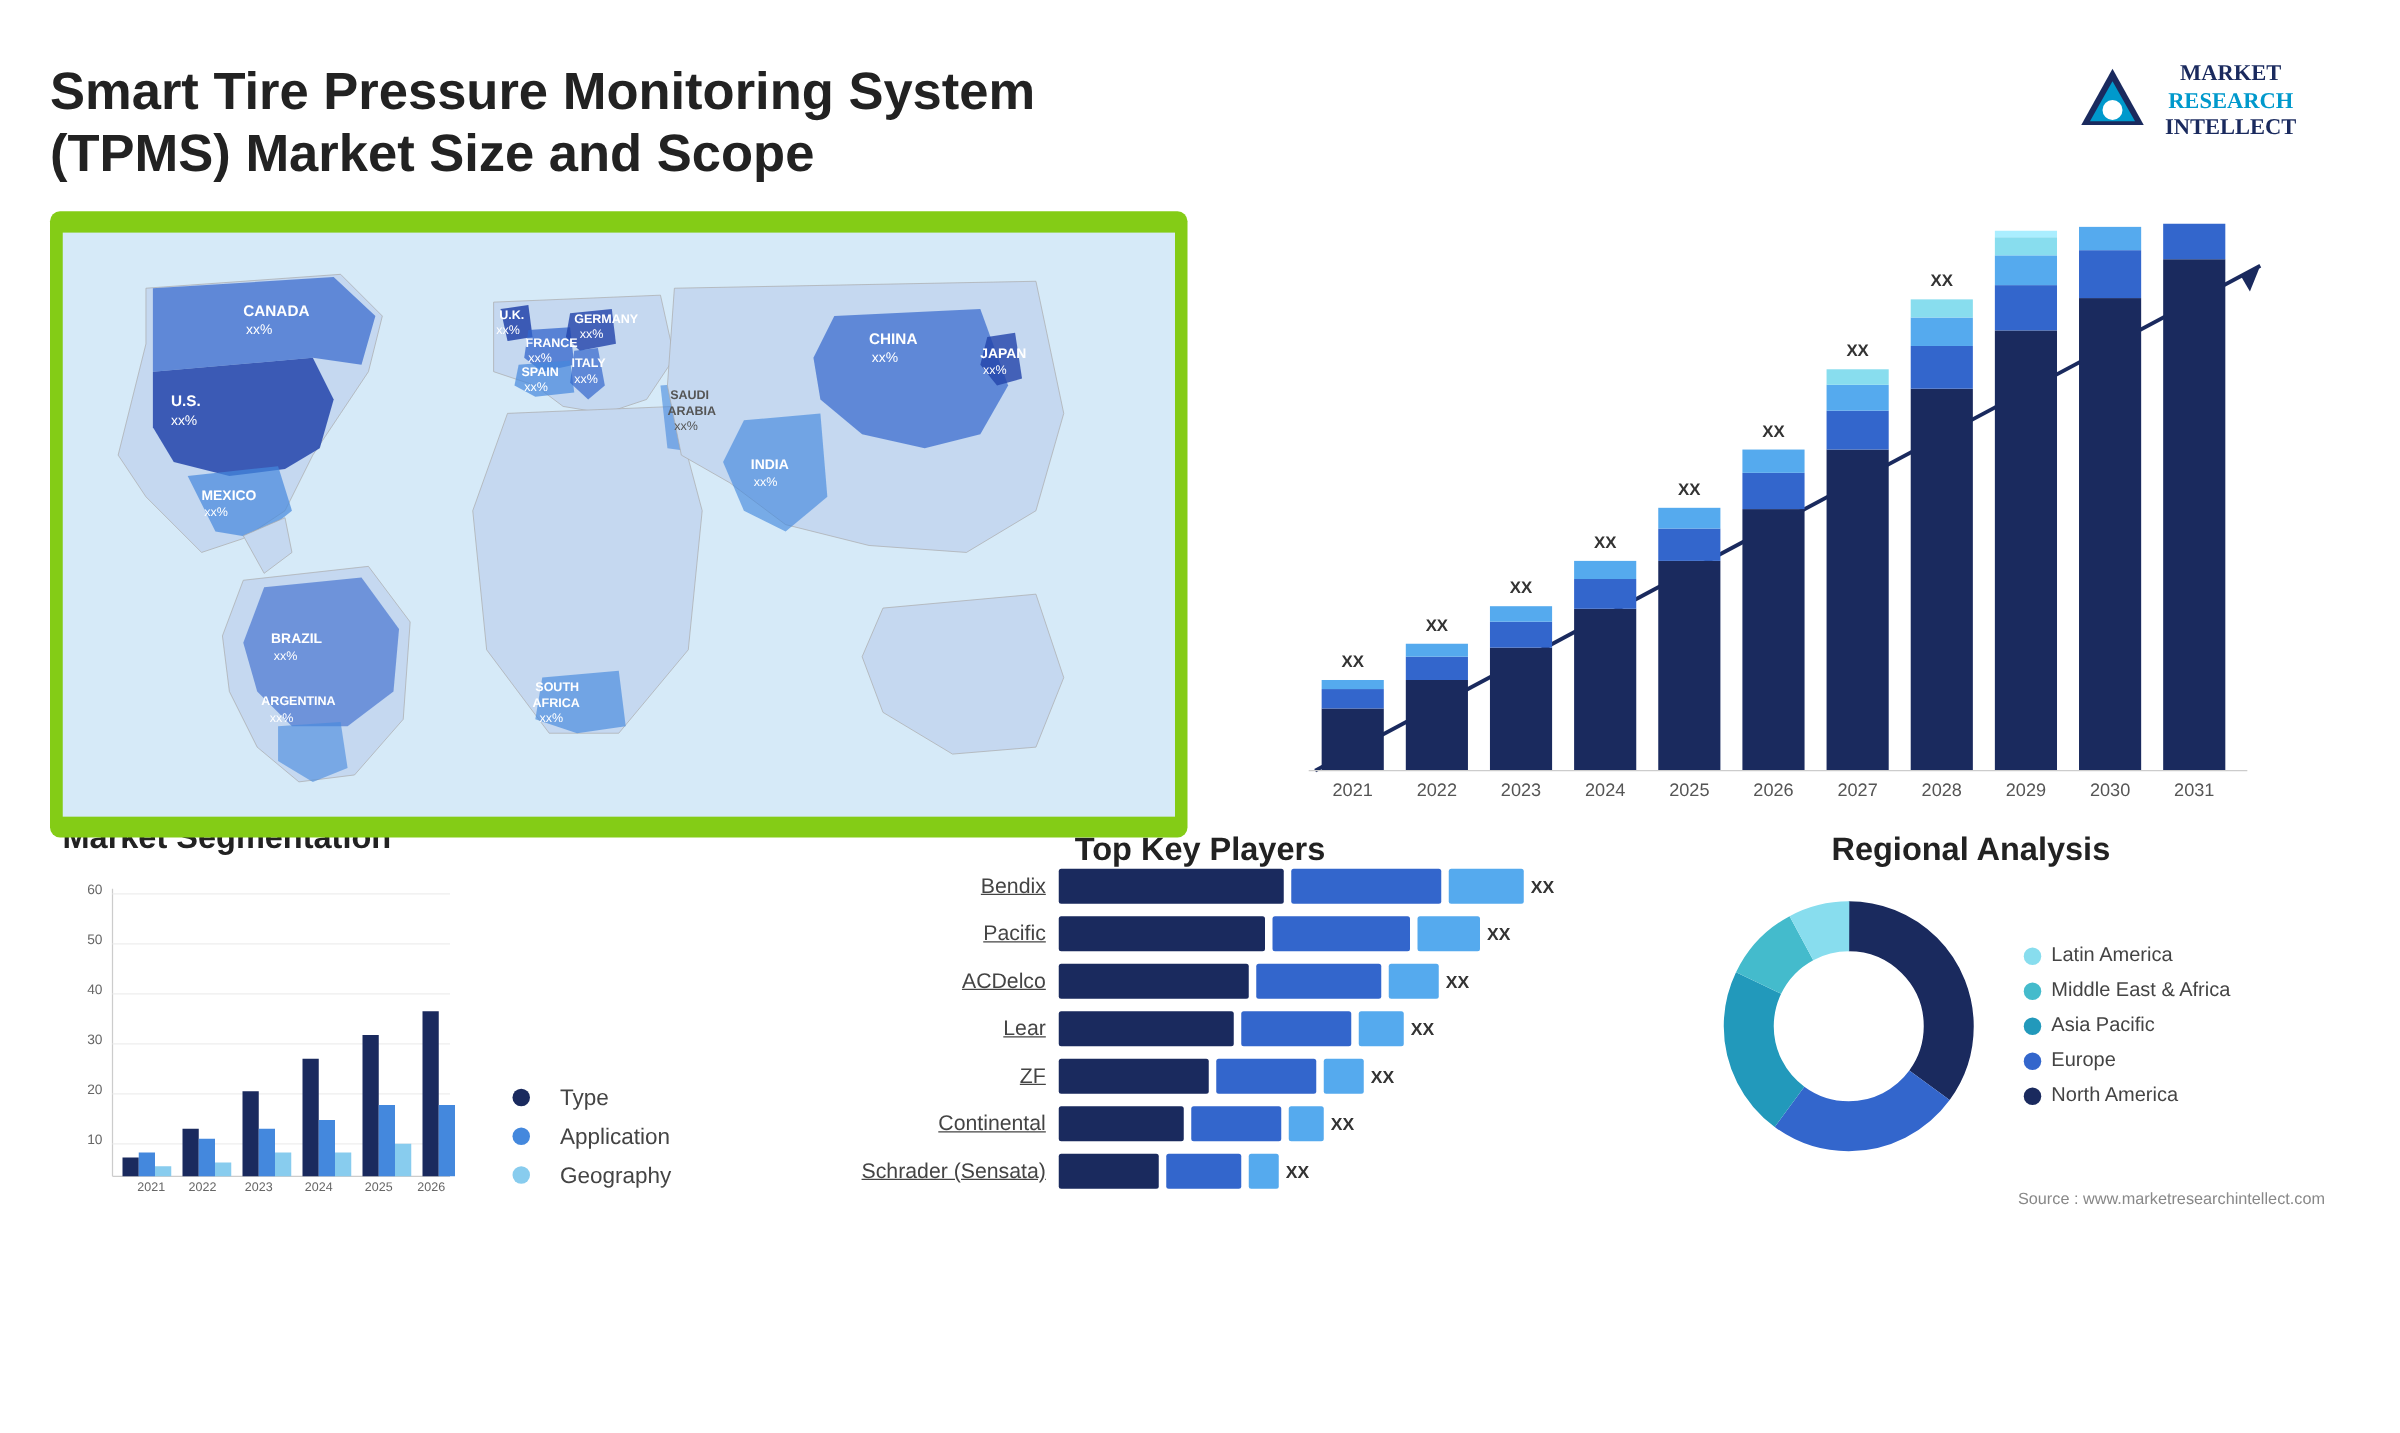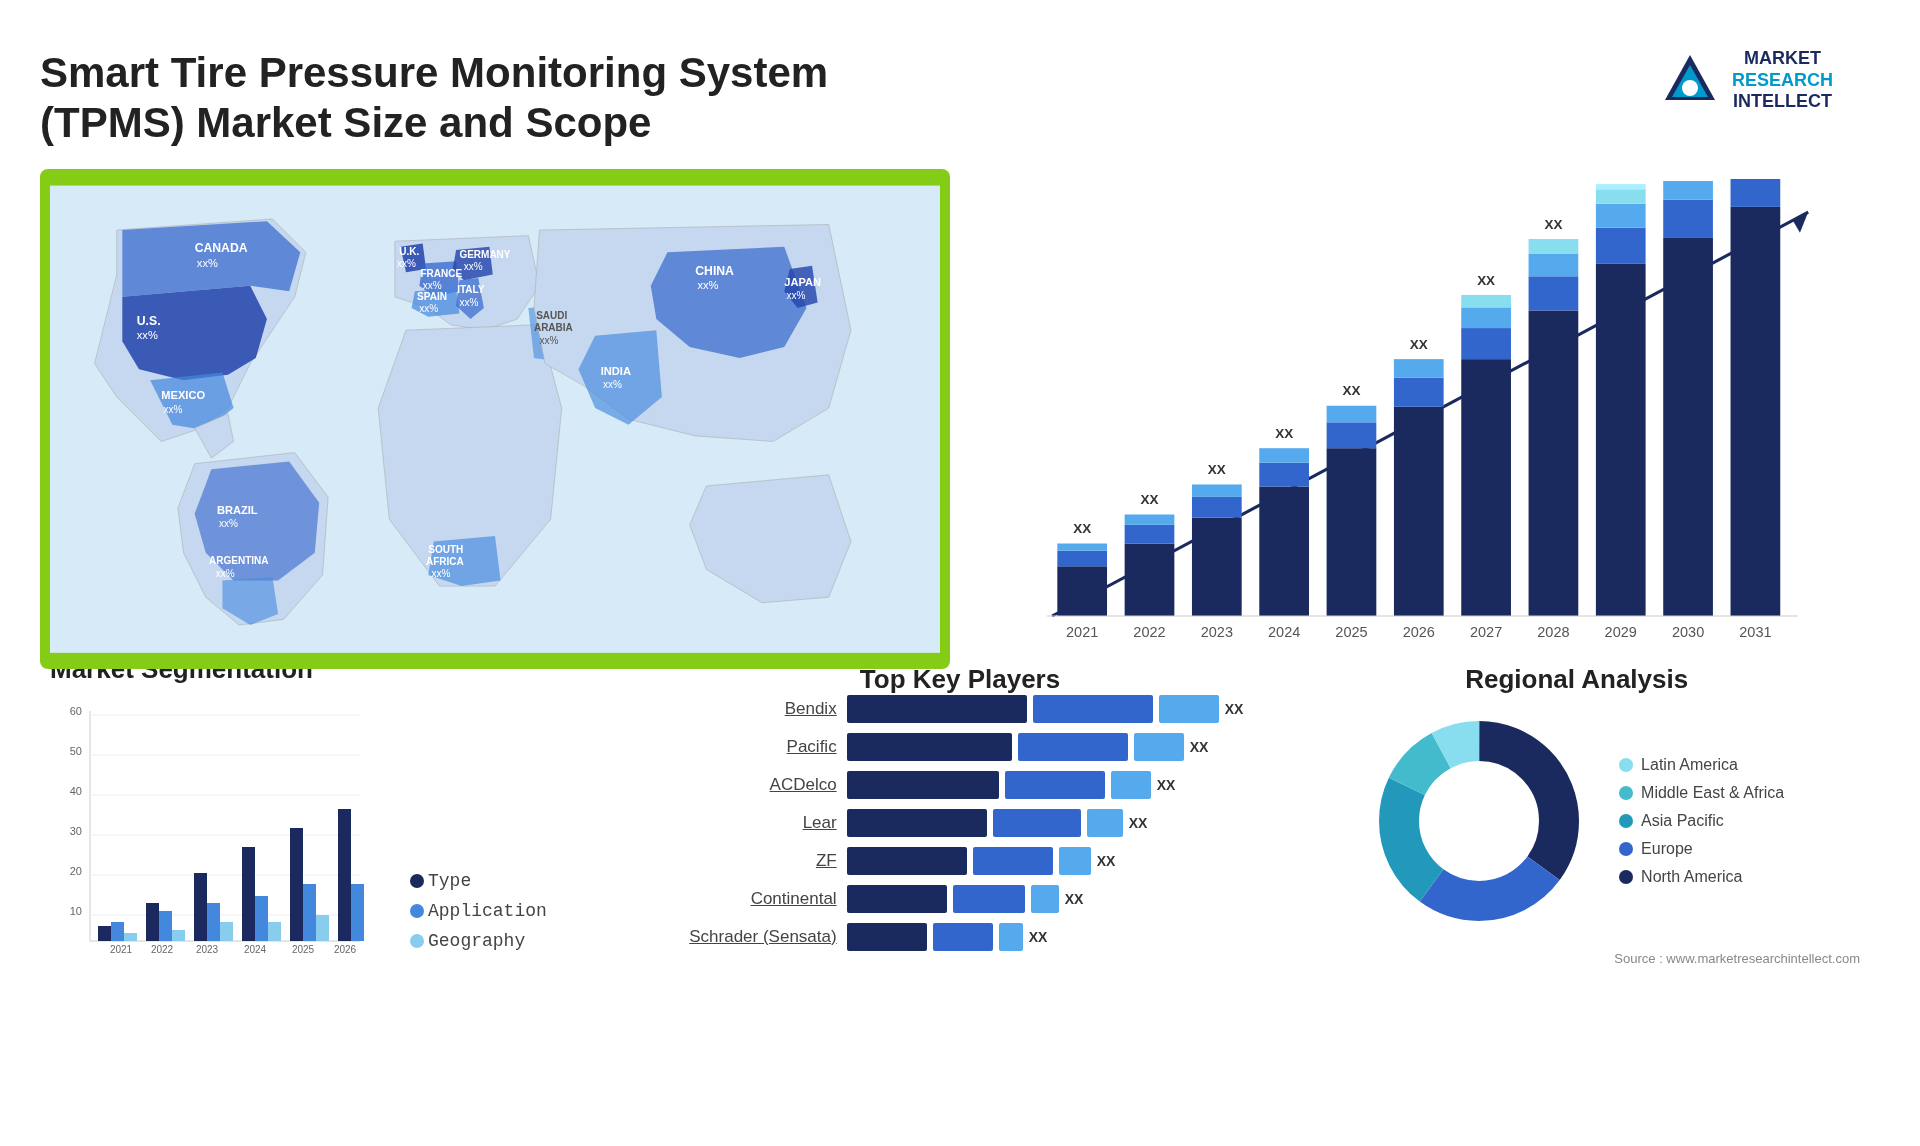--- a/index.html
+++ b/index.html
@@ -29,20 +29,21 @@
       font-weight: 700;
       color: #222;
       line-height: 1.2;
       max-width: 900px;
     }
     .logo-block {
       display: flex;
       align-items: center;
       gap: 12px;
       min-width: 220px;
+      font-family: Liberation Serif, serif;
     }
     .logo-icon {
       width: 60px;
       height: 60px;
     }
     .logo-text {
       font-size: 18px;
       font-weight: 700;
       color: #1a2a5e;
       line-height: 1.2;
@@ -85,24 +86,23 @@
     .seg-legend {
       display: flex;
       flex-direction: column;
       gap: 10px;
       margin-left: 20px;
       margin-bottom: 30px;
     }
     .legend-item {
       display: flex;
       align-items: center;
-      gap: 4px;
+      gap: 24px;
       font-size: 18px;
       color: #444;
-      font-family: Liberation Mono, monospace;
     }
     .legend-dot {
       width: 14px;
       height: 14px;
       border-radius: 50%;
     }
 
     
     .players-section {
       padding: 10px 20px;

